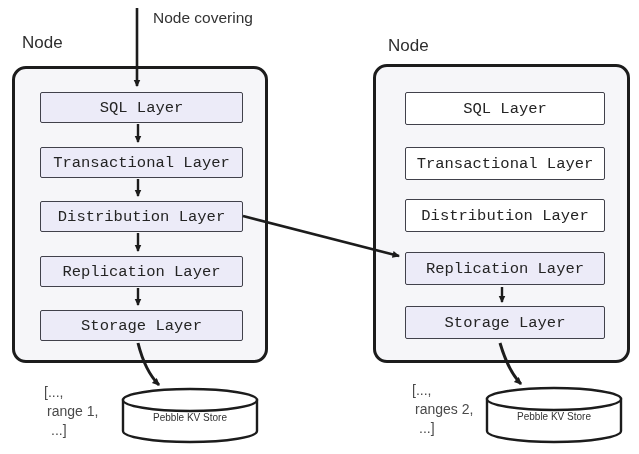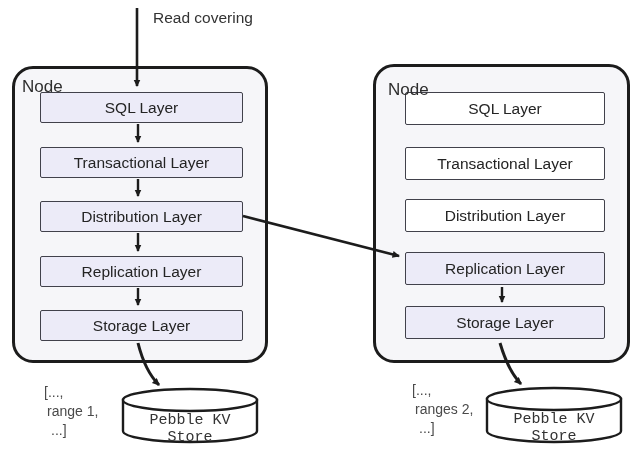--- a/index.html
+++ b/index.html
@@ -2,54 +2,54 @@
 <html style="--highlight: #ECEBF8; --node-bg: #F6F6F9; --stroke: #1C1C1C; --box-border: #41414B; --text: #2E2E2E;"><head>
 <meta charset="utf-8">
 <style>
   html,body{margin:0;padding:0;background:#fff;}
   .canvas{
     position:relative;width:639px;height:454px;background:#fff;overflow:hidden;
     font-family:"Liberation Sans",sans-serif;color:var(--text,#2e2e2e);
   }
   .node{
     position:absolute;background:var(--node-bg,#f6f6f9);
-    border:3px solid var(--stroke,#1c1c1c);border-radius:21px;z-index:1;
+    border:3px solid var(--stroke,#1c1c1c);border-radius:14px;z-index:1;font-family:Liberation Mono, monospace;
   }
   .node-label{
-    position:absolute;font-size:17px;color:var(--text,#2e2e2e);z-index:2;margin-top:44px;
+    position:absolute;font-size:17px;color:var(--text,#2e2e2e);z-index:2;
   }
   .layer{
     position:absolute;width:203px;height:31px;background:#ffffff;
     border:1.6px solid var(--box-border,#41414b);border-radius:2px;
     display:flex;align-items:center;justify-content:center;
     font-size:15.5px;color:#242424;z-index:2;box-sizing:border-box;
   }
   .layer.hl{background:var(--highlight,#ecebf8);}
   .node-right .layer{width:200px;height:33px;}
   .annotation{
     position:absolute;left:153px;top:7px;font-size:15.5px;line-height:21px;
     color:#333;z-index:2;white-space:nowrap;
   }
   .overlay{position:absolute;left:0;top:0;width:639px;height:454px;z-index:3;pointer-events:none;}
   .store-label{
-    position:absolute;width:134px;text-align:center;font-size:15px;color:#333;z-index:4;font-family:Liberation Mono, monospace;
+    position:absolute;width:134px;text-align:center;font-size:10px;color:#333;z-index:4;
   }
   .range-note{
     position:absolute;font-size:14px;line-height:19px;color:#4a4a4a;z-index:2;
   }
   .range-note .l2{padding-left:3px;}
   .range-note .l3{padding-left:7px;}
 </style>
 </head>
 <body>
 
 <div class="canvas">
 
   <div class="annotation">
-    <div>Read covering</div>
+    <div>Node covering</div>
   </div>
 
   <div class="node-label" style="left:22px;top:33px">Node</div>
   <div class="node node-left" style="left:12px;top:66px;width:250px;height:291px">
     <div class="layer hl" style="left:25px;top:23px">SQL Layer</div>
     <div class="layer hl" style="left:25px;top:78px">Transactional Layer</div>
     <div class="layer hl" style="left:25px;top:132px">Distribution Layer</div>
     <div class="layer hl" style="left:25px;top:187px">Replication Layer</div>
     <div class="layer hl" style="left:25px;top:241px">Storage Layer</div>
   </div>

